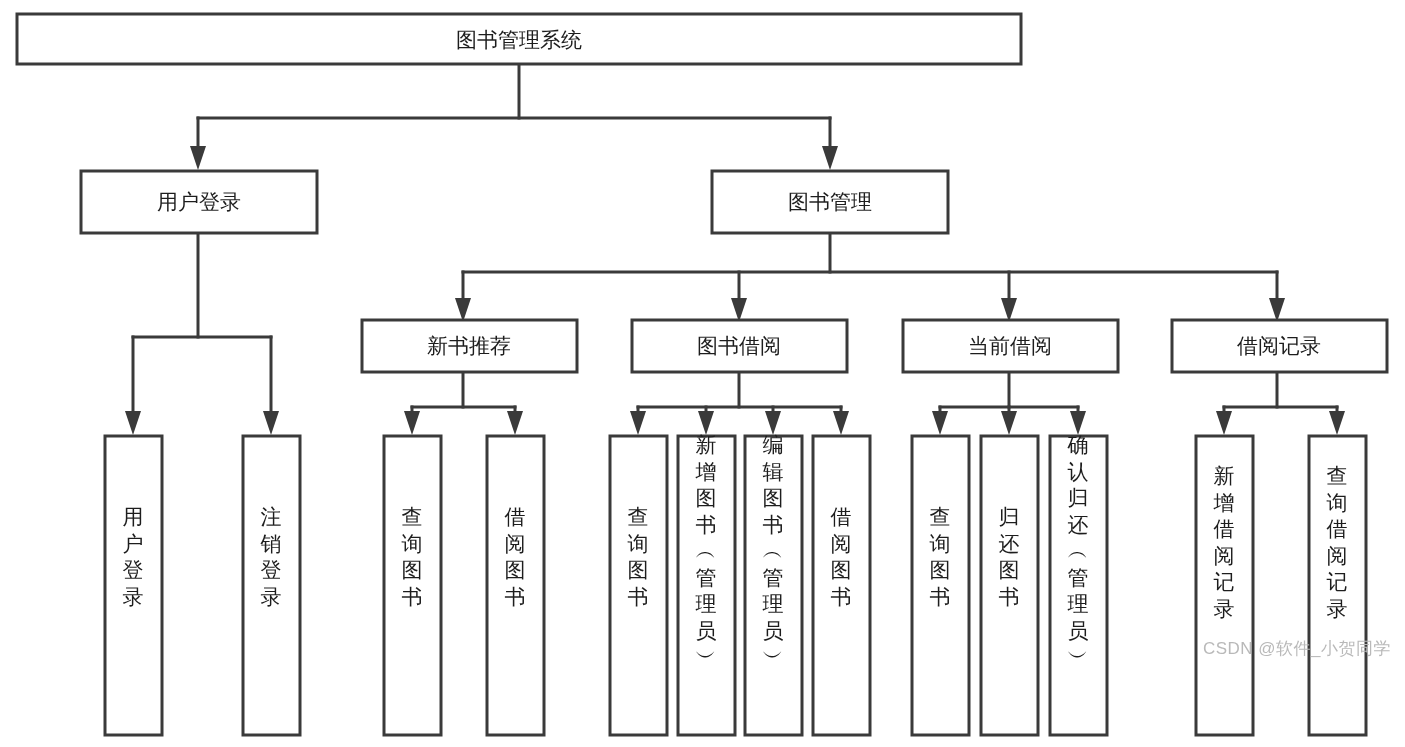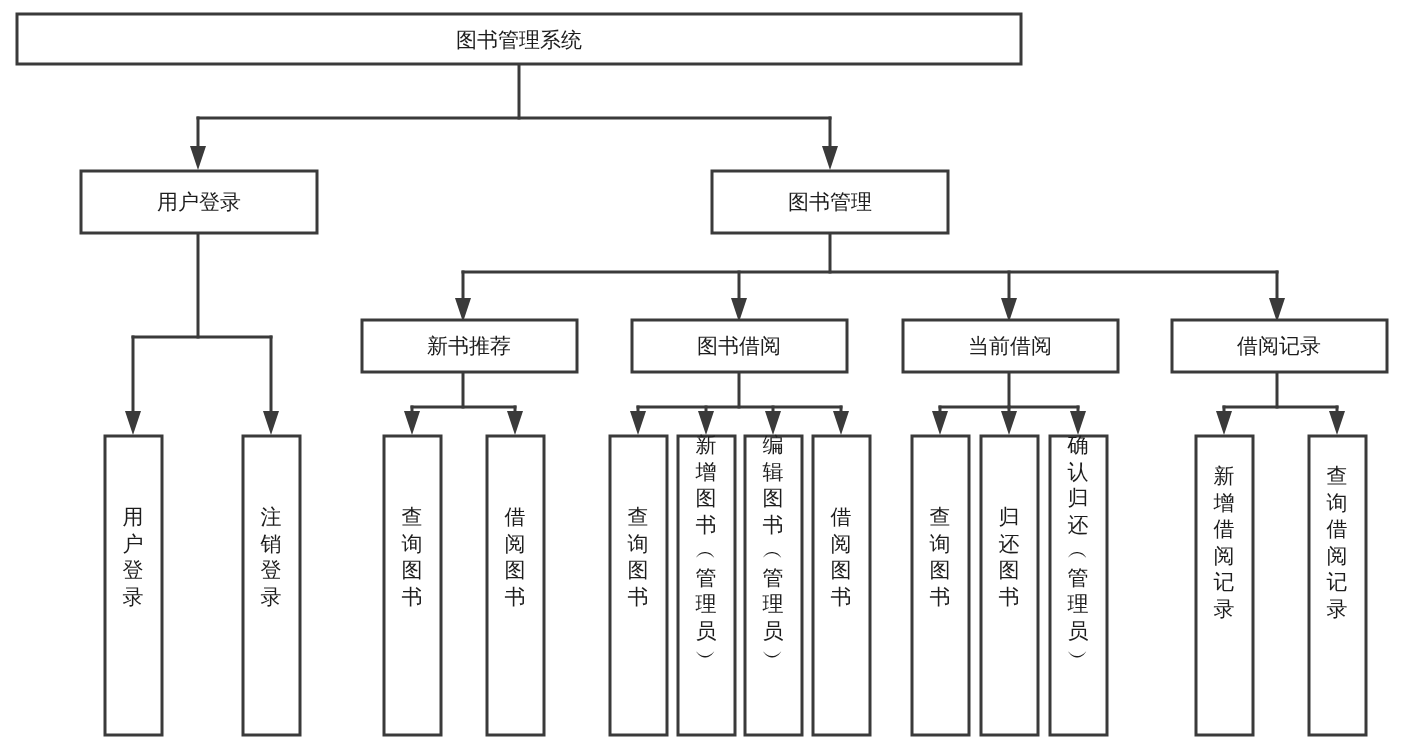--- a/index.html
+++ b/index.html
@@ -235,13 +235,14 @@
       <text class="node-label-v" x="1224" y="483"><tspan x="1224" y="483">新</tspan><tspan x="1224" y="509.5">增</tspan><tspan x="1224" y="536">借</tspan><tspan x="1224" y="562.5">阅</tspan><tspan x="1224" y="589">记</tspan><tspan x="1224" y="615.5">录</tspan></text>
     </g>
 
     <g>
       <rect class="node-rect" x="1309" y="436" width="57" height="299"></rect>
       <text class="node-label-v" x="1337" y="483"><tspan x="1337" y="483">查</tspan><tspan x="1337" y="509.5">询</tspan><tspan x="1337" y="536">借</tspan><tspan x="1337" y="562.5">阅</tspan><tspan x="1337" y="589">记</tspan><tspan x="1337" y="615.5">录</tspan></text>
     </g>
 
   </svg>
 
+  <div class="watermark-text">CSDN @软件_小贺同学</div>
 </div>
 
 </body></html>

